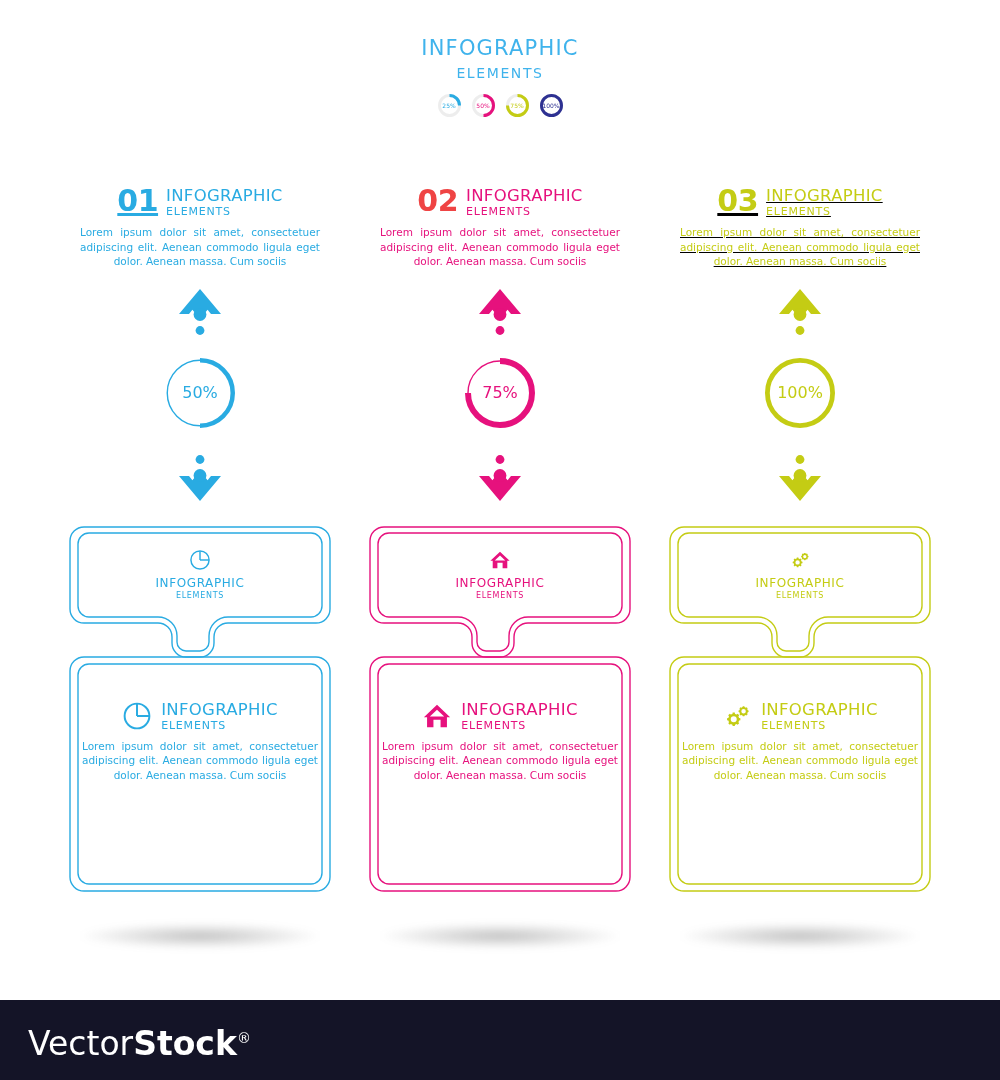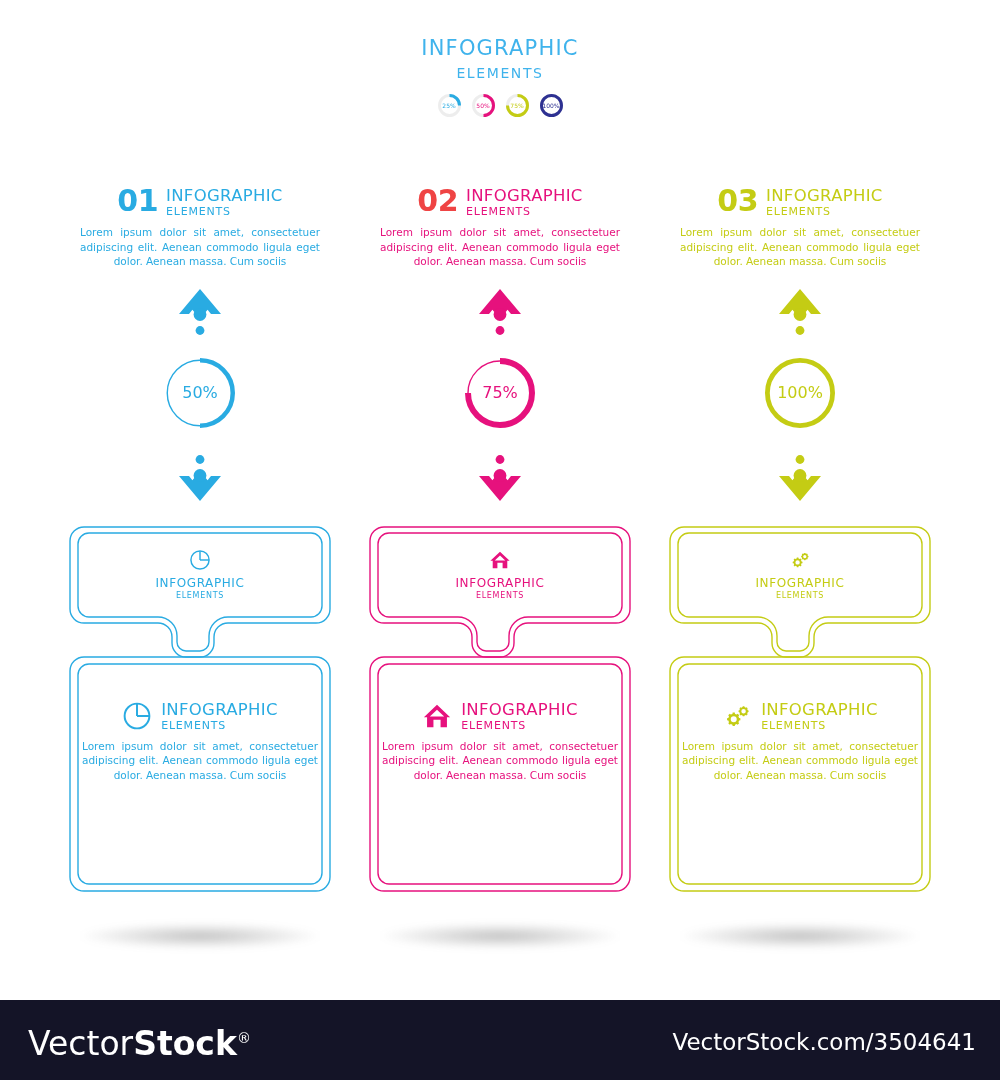--- a/index.html
+++ b/index.html
@@ -66,21 +66,21 @@
   }
 
   
   .column {
     position: absolute;
     top: 186px;
     width: 260px;
   }
   #col-0 { left: 70px; }
   #col-1 { left: 370px; }
-  #col-2 { left: 670px; }
+  #col-2 { left: 670px; text-decoration: underline; }
 
   
   .col-head { text-align: center; width: 260px; }
   .ch-row {
     display: flex;
     align-items: flex-start;
     justify-content: center;
     gap: 8px;
   }
   .ch-num {
@@ -251,21 +251,21 @@
             <circle cx="12.5" cy="12.5" r="10" fill="none" stroke="#2E3192" stroke-width="3"></circle>
           </svg>
           <div class="mb-label" style="color: rgb(46, 49, 146);">100%</div>
         </div>
       </div>
   </div>
 
   <div class="column" id="col-0">
       <div class="col-head">
         <div class="ch-row">
-          <div class="ch-num" style="color: rgb(41, 171, 226);">01</div>
+          <div class="ch-num" style="color: rgb(41, 171, 226); text-decoration: underline;">01</div>
           <div class="ch-txt">
             <div class="ch-title" style="color: rgb(41, 171, 226);">INFOGRAPHIC</div>
             <div class="ch-sub" style="color: rgb(41, 171, 226);">ELEMENTS</div>
           </div>
         </div>
         <div class="ch-body" style="color: rgb(41, 171, 226);">Lorem ipsum dolor sit amet, consectetuer adipiscing elit. Aenean commodo ligula eget dolor. Aenean massa. Cum sociis</div>
       </div>
       <div class="arrow-wrap arrow-up">
         <svg width="44" height="56" viewBox="0 0 44 56">
           <g>
@@ -484,14 +484,13 @@
         </div>
       </div>
     </div>
 
 </div>
 
 <div id="watermark">
   <div id="wm-logo">
     <span class="wm-light">Vector</span><span class="wm-bold">Stock</span><span class="wm-reg">®</span>
   </div>
-  <div id="wm-url">VectorStock.com/3504641</div>
 </div>
 
 </body></html>

